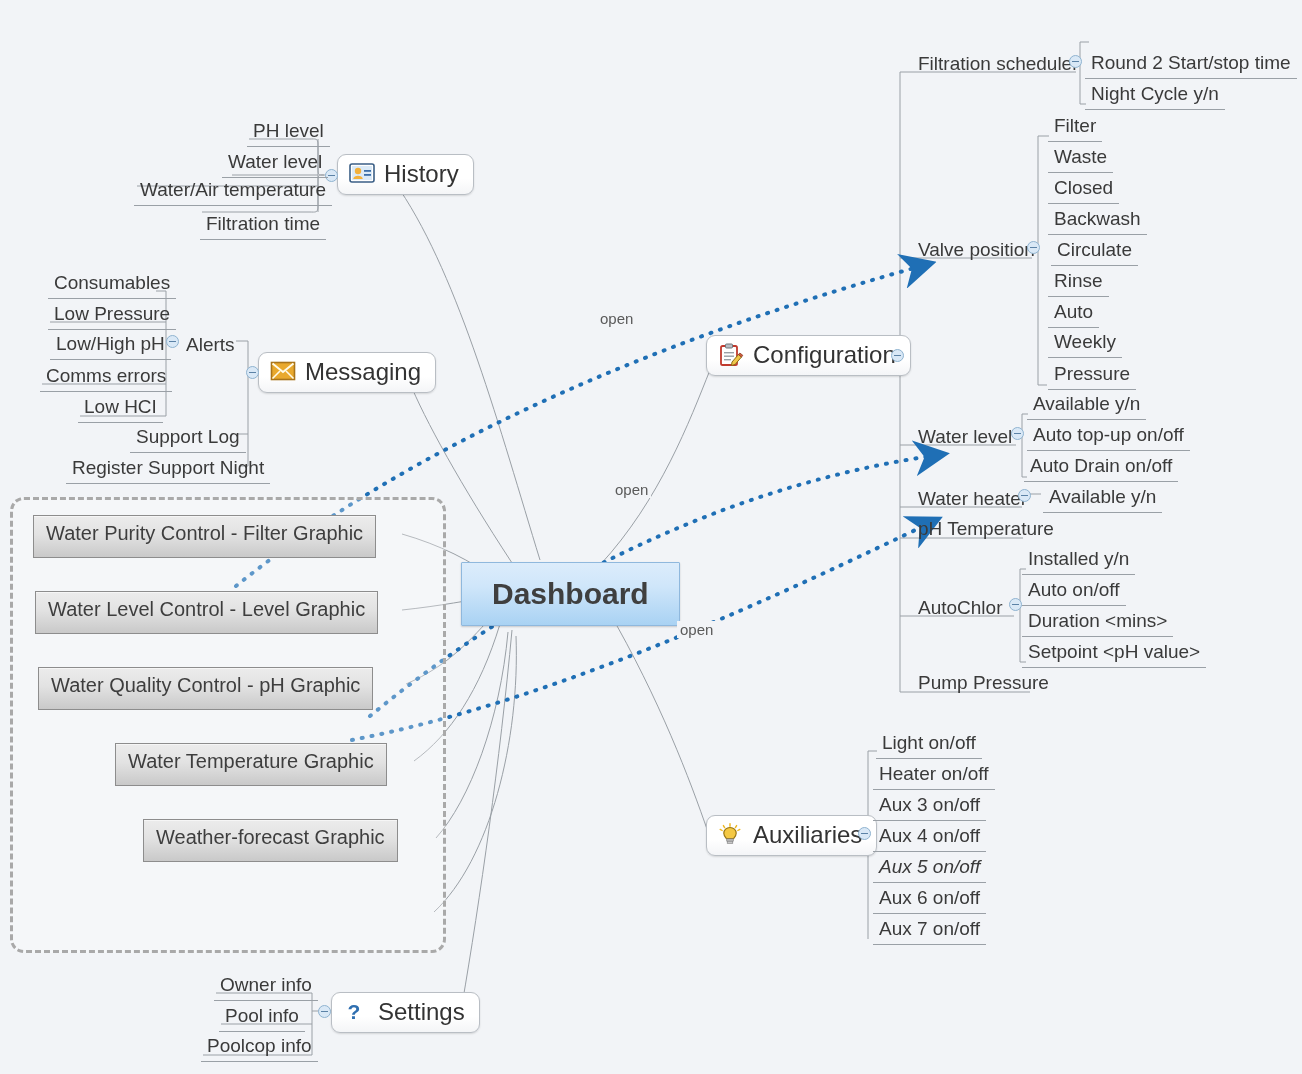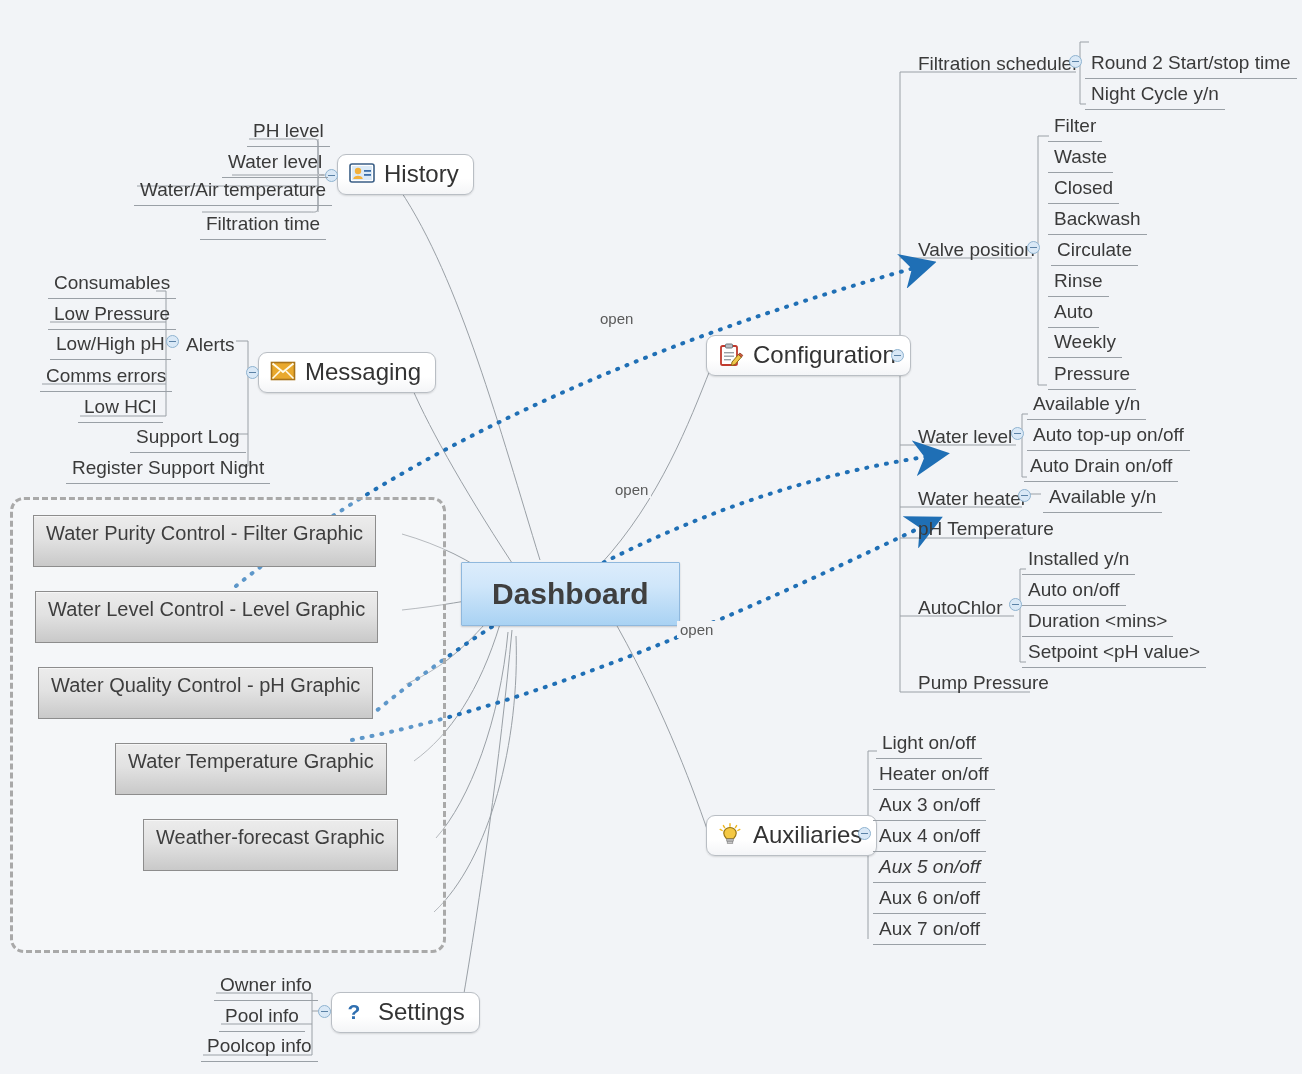--- a/index.html
+++ b/index.html
@@ -57,21 +57,21 @@
   }
   .topic .ttext{line-height:28px;}
 
   
   .gfxbox{
     position:absolute;
     border:1px solid #8d8d8d;
     background:linear-gradient(to bottom,#ececec 0%,#e2e2e2 45%,#c9c9c9 100%);
     font-size:20px;
     color:#3e3e3e;
-    padding:6px 12px 21px 12px;
+    padding:6px 12px 12px 12px;
     white-space:nowrap;
     box-shadow:inset 0 1px 0 #f6f6f6;
   }
 
   
   .boundary{
     position:absolute;
     border:3px dashed #a9a9a9;
     border-radius:14px;
     background:rgba(255,255,255,.28);

